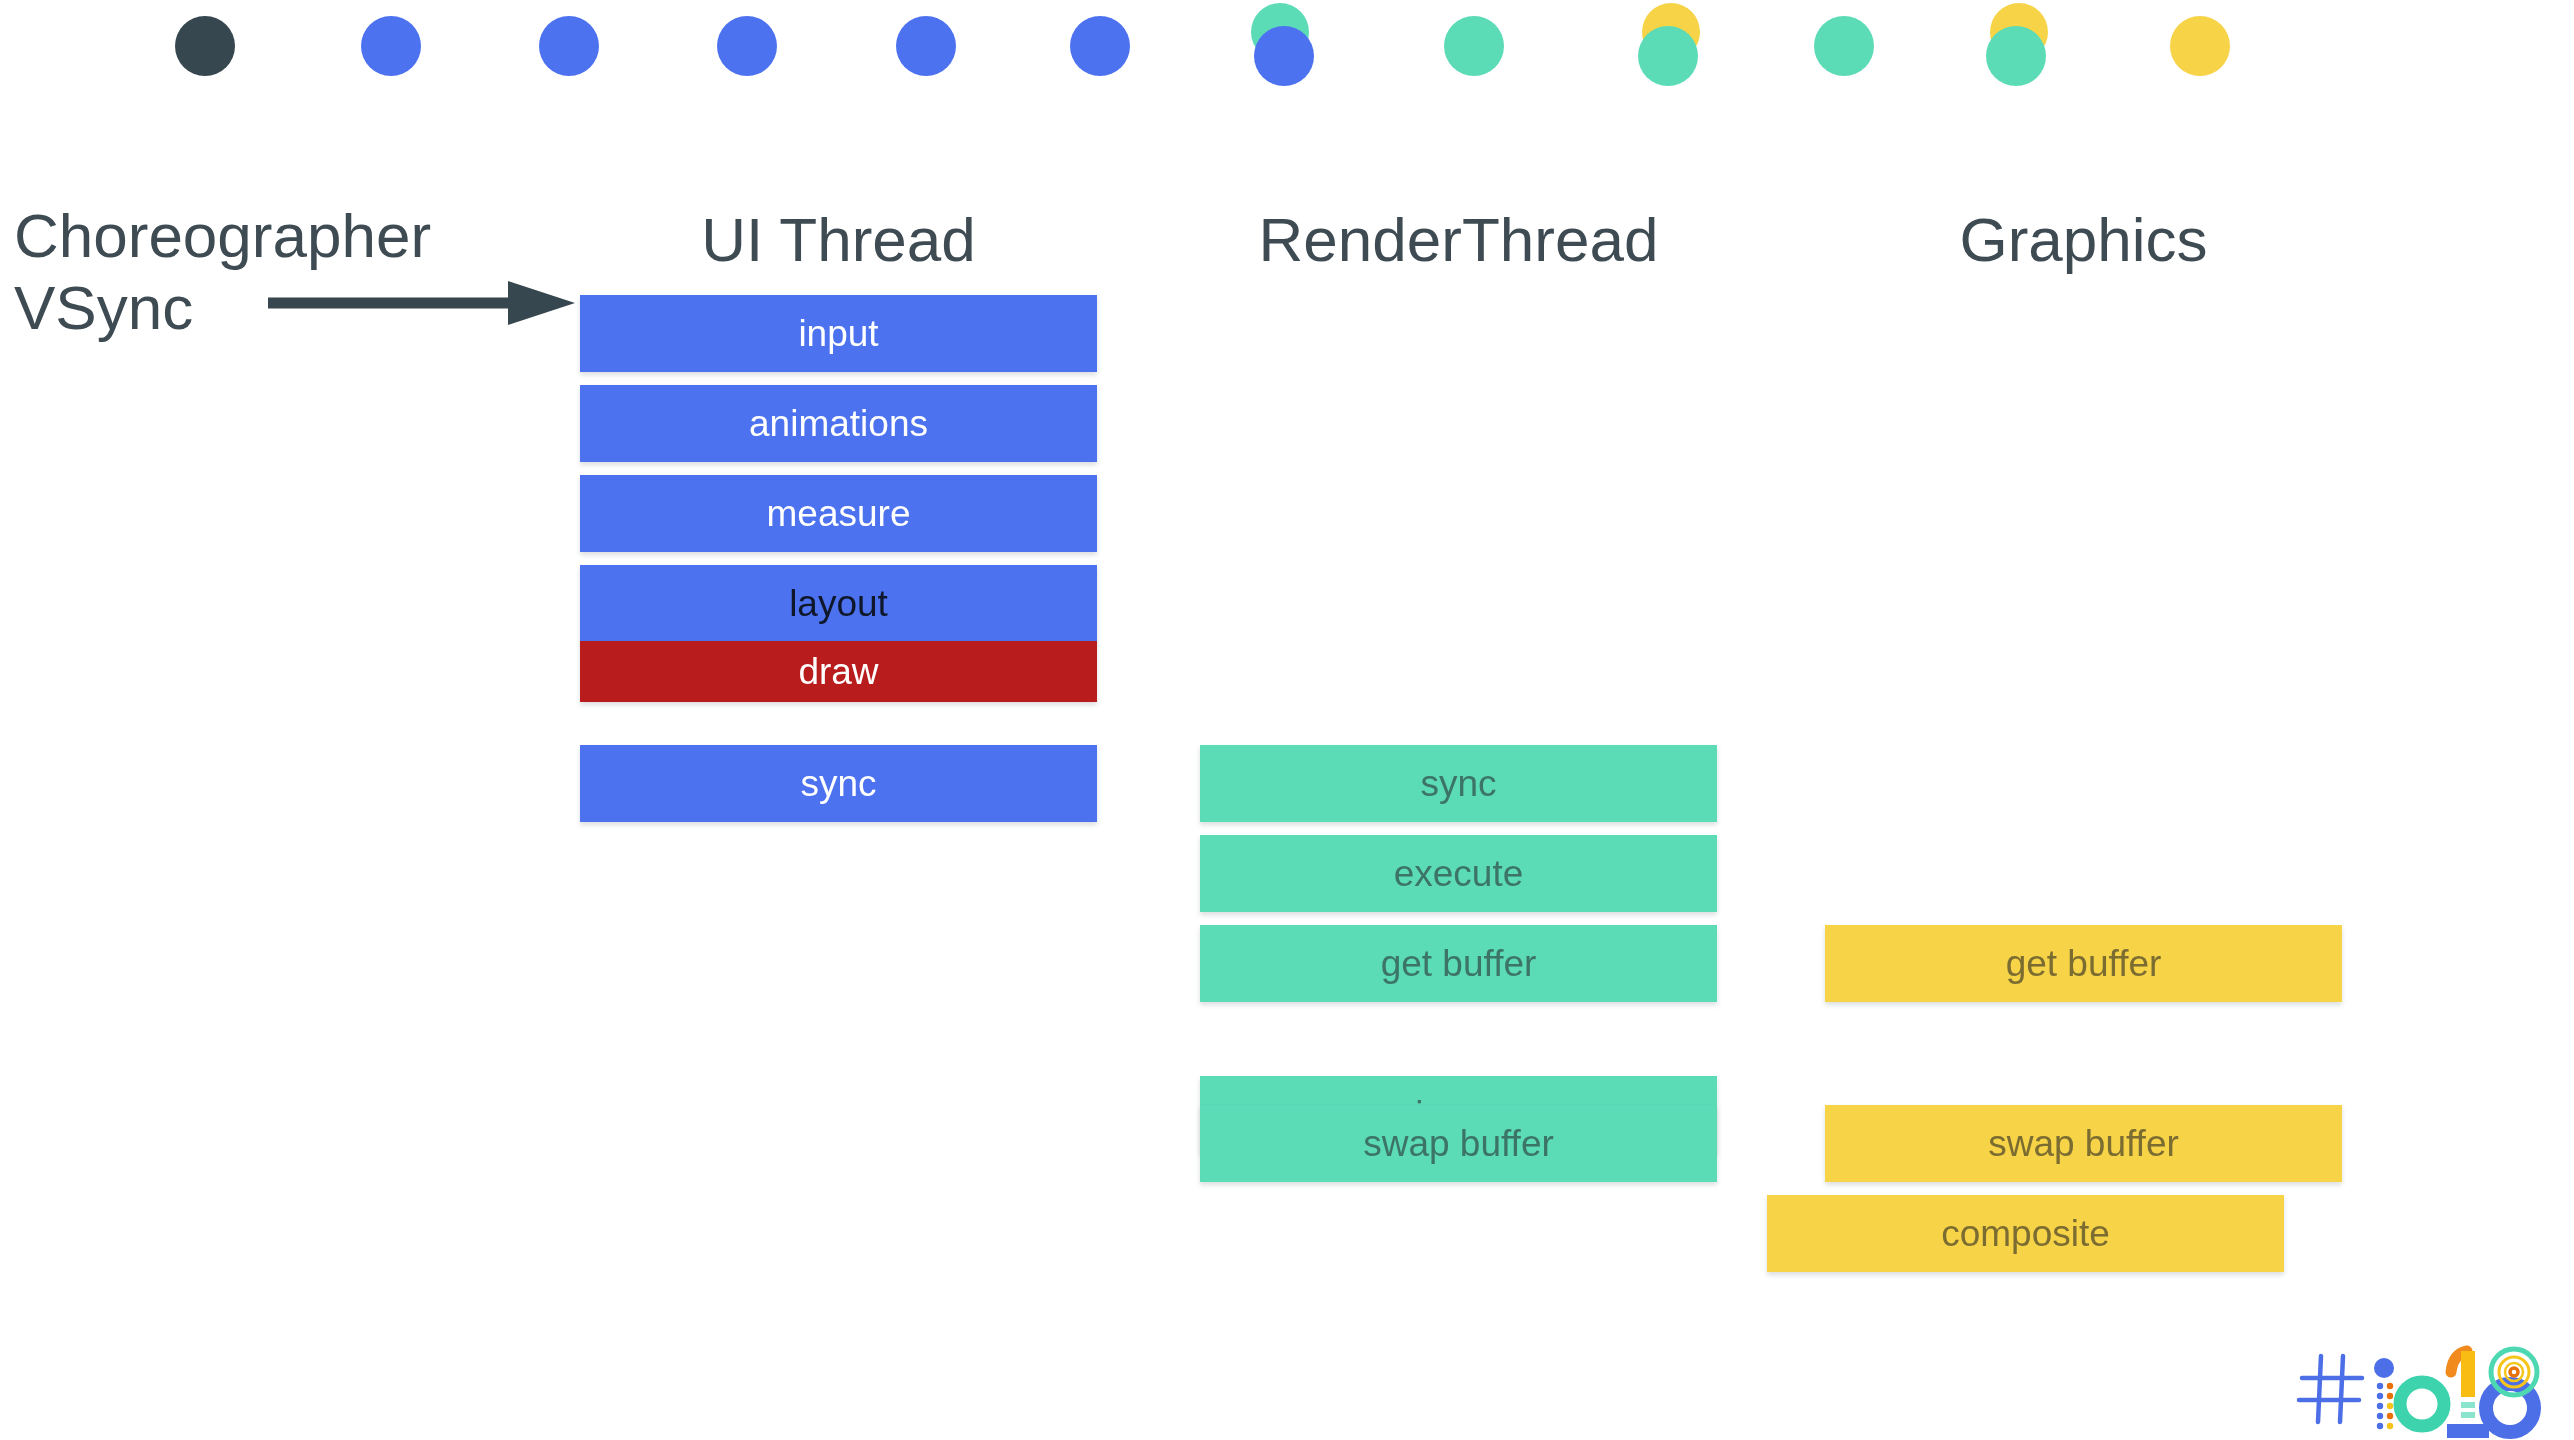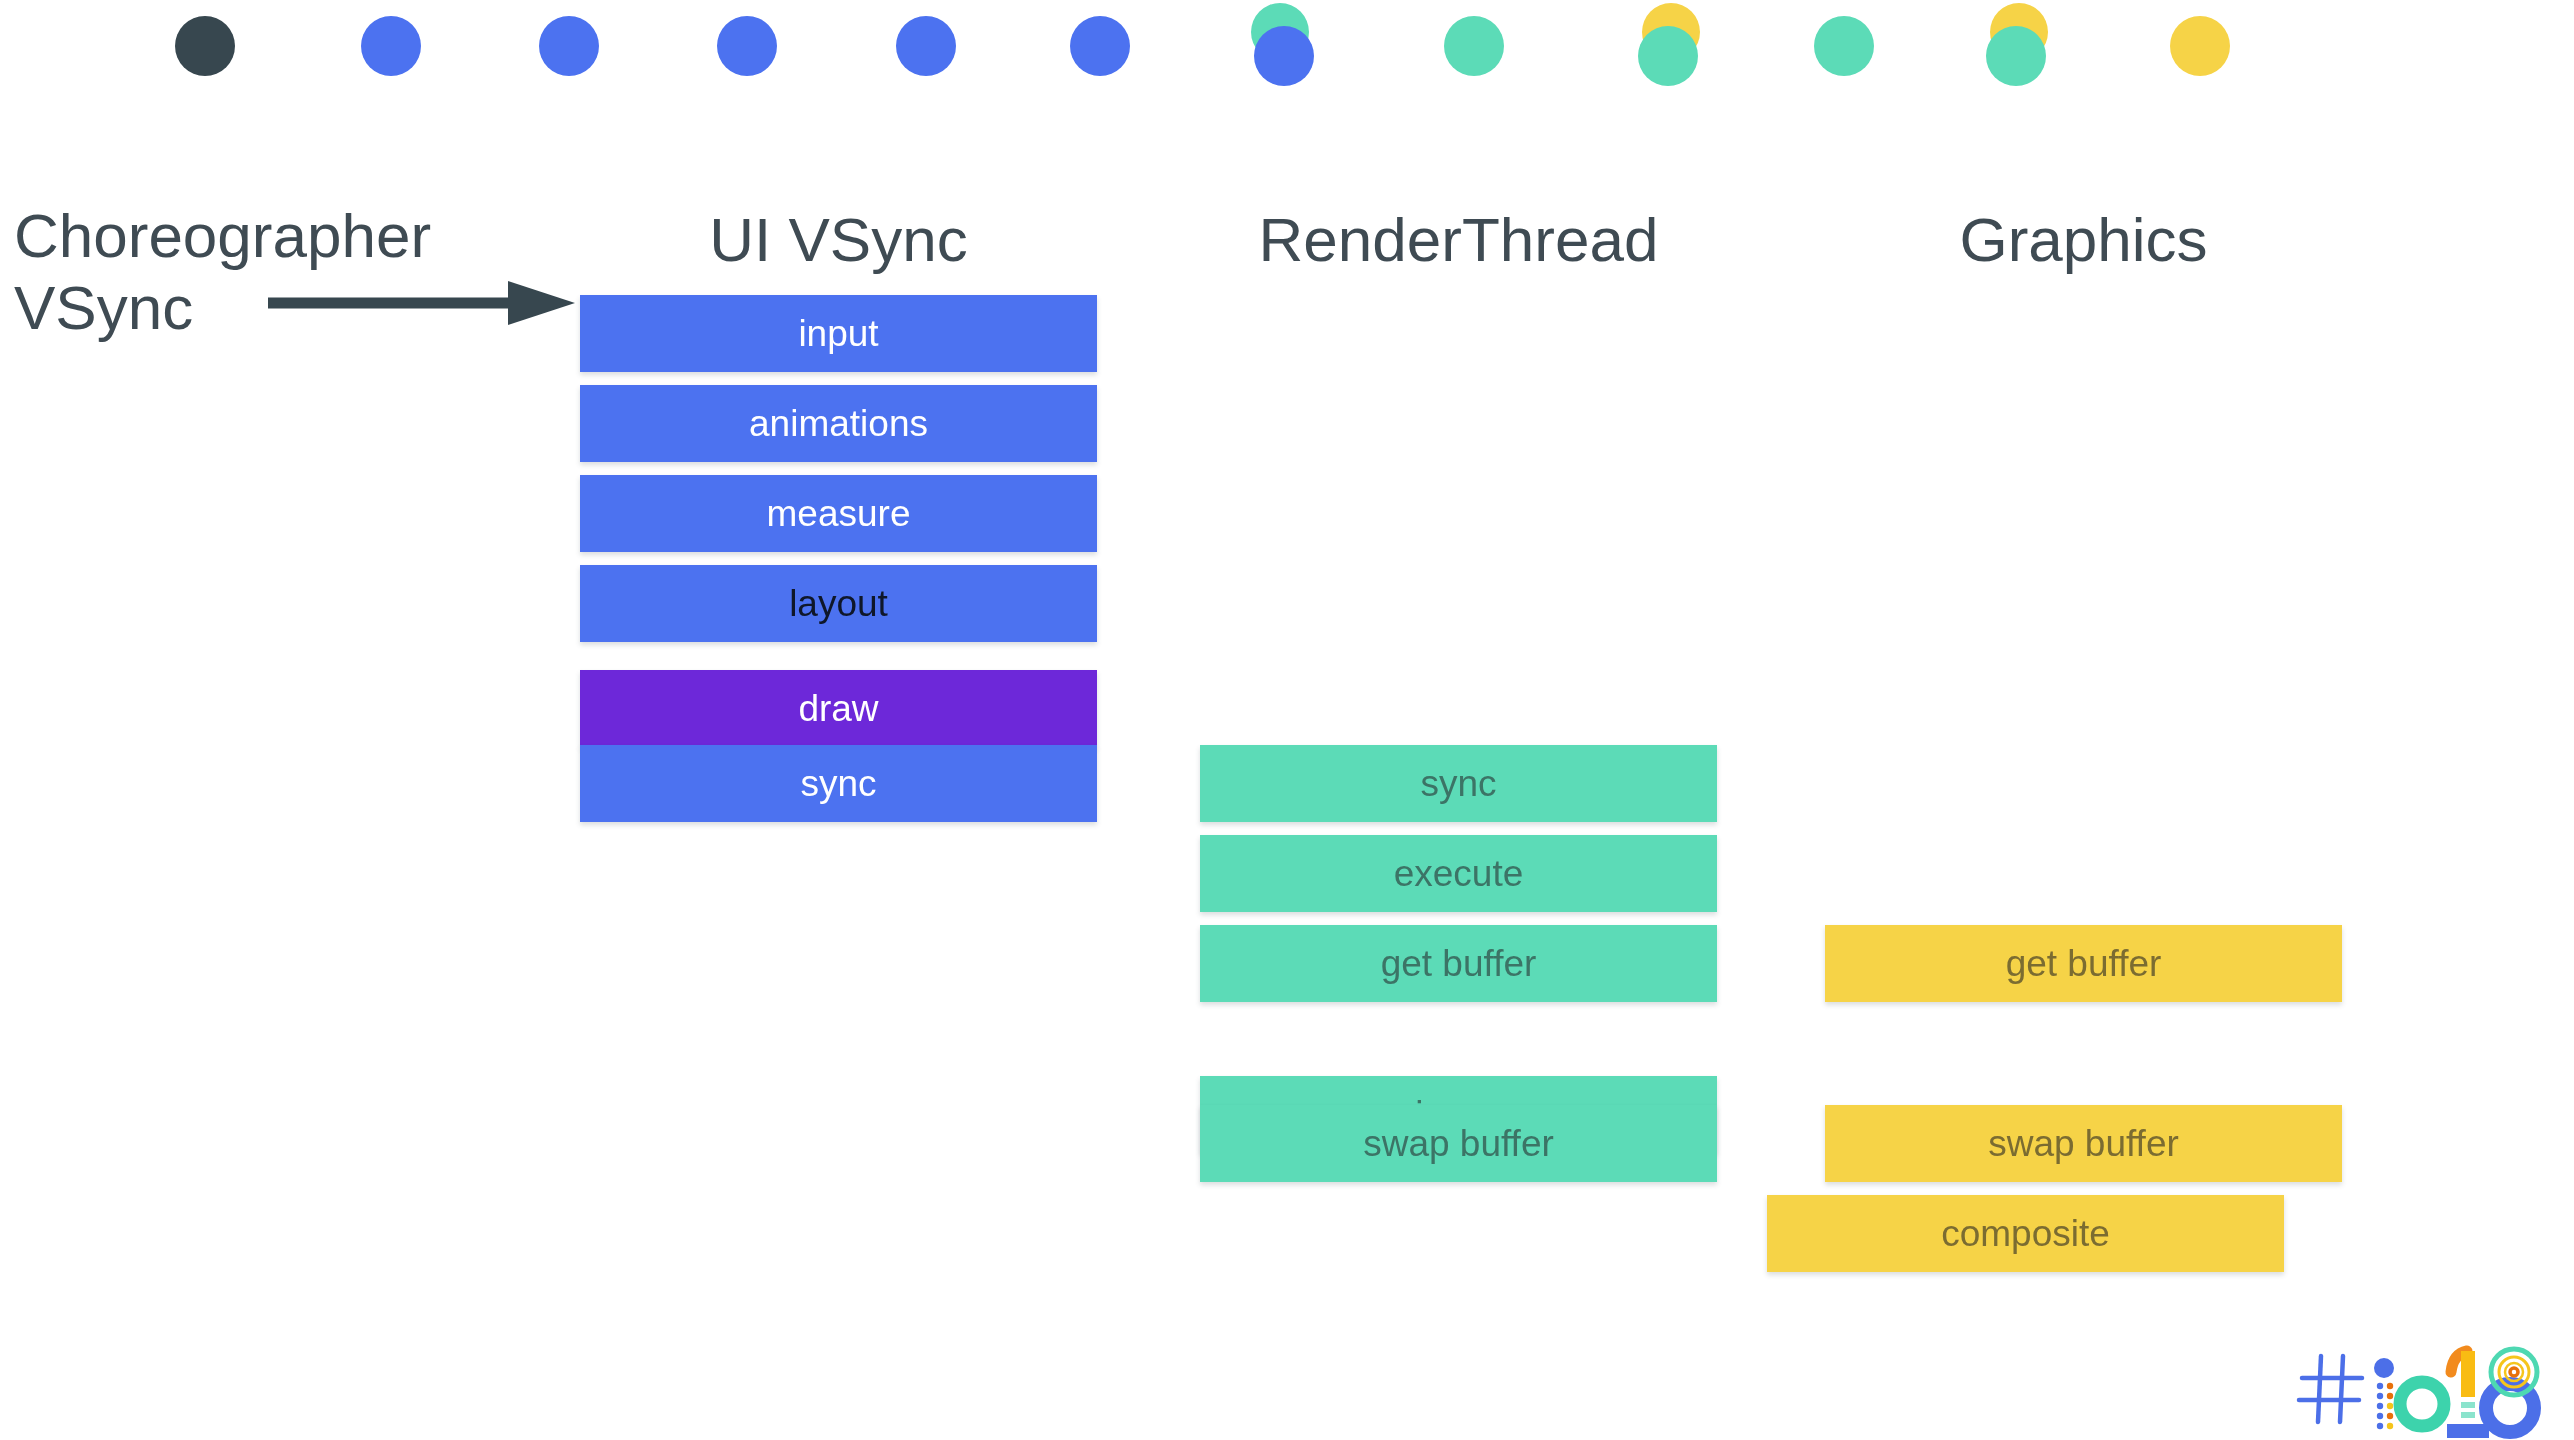--- a/index.html
+++ b/index.html
@@ -56,30 +56,30 @@
   <div class="vsync-label">
     <div>Choreographer</div>
     <div>VSync</div>
   </div>
 
   <svg id="arrow-svg" width="330" height="60" viewBox="0 0 330 60">
     <line x1="10" y1="30" x2="255" y2="30" stroke="#37474F" stroke-width="11"></line>
     <polygon points="250,8 317,30 250,52" fill="#37474F"></polygon>
   </svg>
 
-  <div class="col-header" style="left: 580px; width: 517px;">UI VSync</div>
+  <div class="col-header" style="left: 580px; width: 517px;">UI Thread</div>
   <div class="col-header" style="left: 1200px; width: 517px;">RenderThread</div>
   <div class="col-header" style="left: 1825px; width: 517px;">Graphics</div>
 
   <div id="bars">
       <div class="bar" style="left: 580px; top: 295px; width: 517px; height: 77px; background: rgb(76, 114, 240); color: rgb(255, 255, 255);">input</div>
       <div class="bar" style="left: 580px; top: 385px; width: 517px; height: 77px; background: rgb(76, 114, 240); color: rgb(255, 255, 255);">animations</div>
       <div class="bar" style="left: 580px; top: 475px; width: 517px; height: 77px; background: rgb(76, 114, 240); color: #ffffff;">measure</div>
       <div class="bar" style="left: 580px; top: 565px; width: 517px; height: 77px; background: rgb(76, 114, 240); color: #0f172a;">layout</div>
-      <div class="bar" style="left: 580px; top: 670px; width: 517px; height: 77px; background: #6d28d9; color: rgb(255, 255, 255);">draw</div>
+      <div class="bar" style="left: 580px; top: 641px; width: 517px; height: 61px; background: #b91c1c; color: rgb(255, 255, 255);">draw</div>
       <div class="bar" style="left: 580px; top: 745px; width: 517px; height: 77px; background: rgb(76, 114, 240); color: rgb(255, 255, 255);">sync</div>
       <div class="bar" style="left: 1200px; top: 745px; width: 517px; height: 77px; background: rgb(92, 219, 183); color: rgb(60, 116, 102);">sync</div>
       <div class="bar" style="left: 1200px; top: 835px; width: 517px; height: 77px; background: rgb(92, 219, 183); color: rgb(60, 116, 102);">execute</div>
       <div class="bar" style="left: 1200px; top: 925px; width: 517px; height: 77px; background: rgb(92, 219, 183); color: rgb(60, 116, 102);">get buffer</div>
       <div class="bar" style="left: 1200px; top: 1076px; width: 517px; height: 77px; background: rgb(92, 219, 183); color: rgb(60, 116, 102);">issue</div>
       <div class="bar" style="left: 1200px; top: 1105px; width: 517px; height: 77px; background: rgb(92, 219, 183); color: rgb(60, 116, 102);">swap buffer</div>
       <div class="bar" style="left: 1825px; top: 925px; width: 517px; height: 77px; background: rgb(246, 211, 71); color: rgb(123, 108, 49);">get buffer</div>
       <div class="bar" style="left: 1825px; top: 1105px; width: 517px; height: 77px; background: rgb(246, 211, 71); color: rgb(123, 108, 49);">swap buffer</div>
       <div class="bar" style="left: 1767px; top: 1195px; width: 517px; height: 77px; background: rgb(246, 211, 71); color: rgb(123, 108, 49);">composite</div>
     </div>

